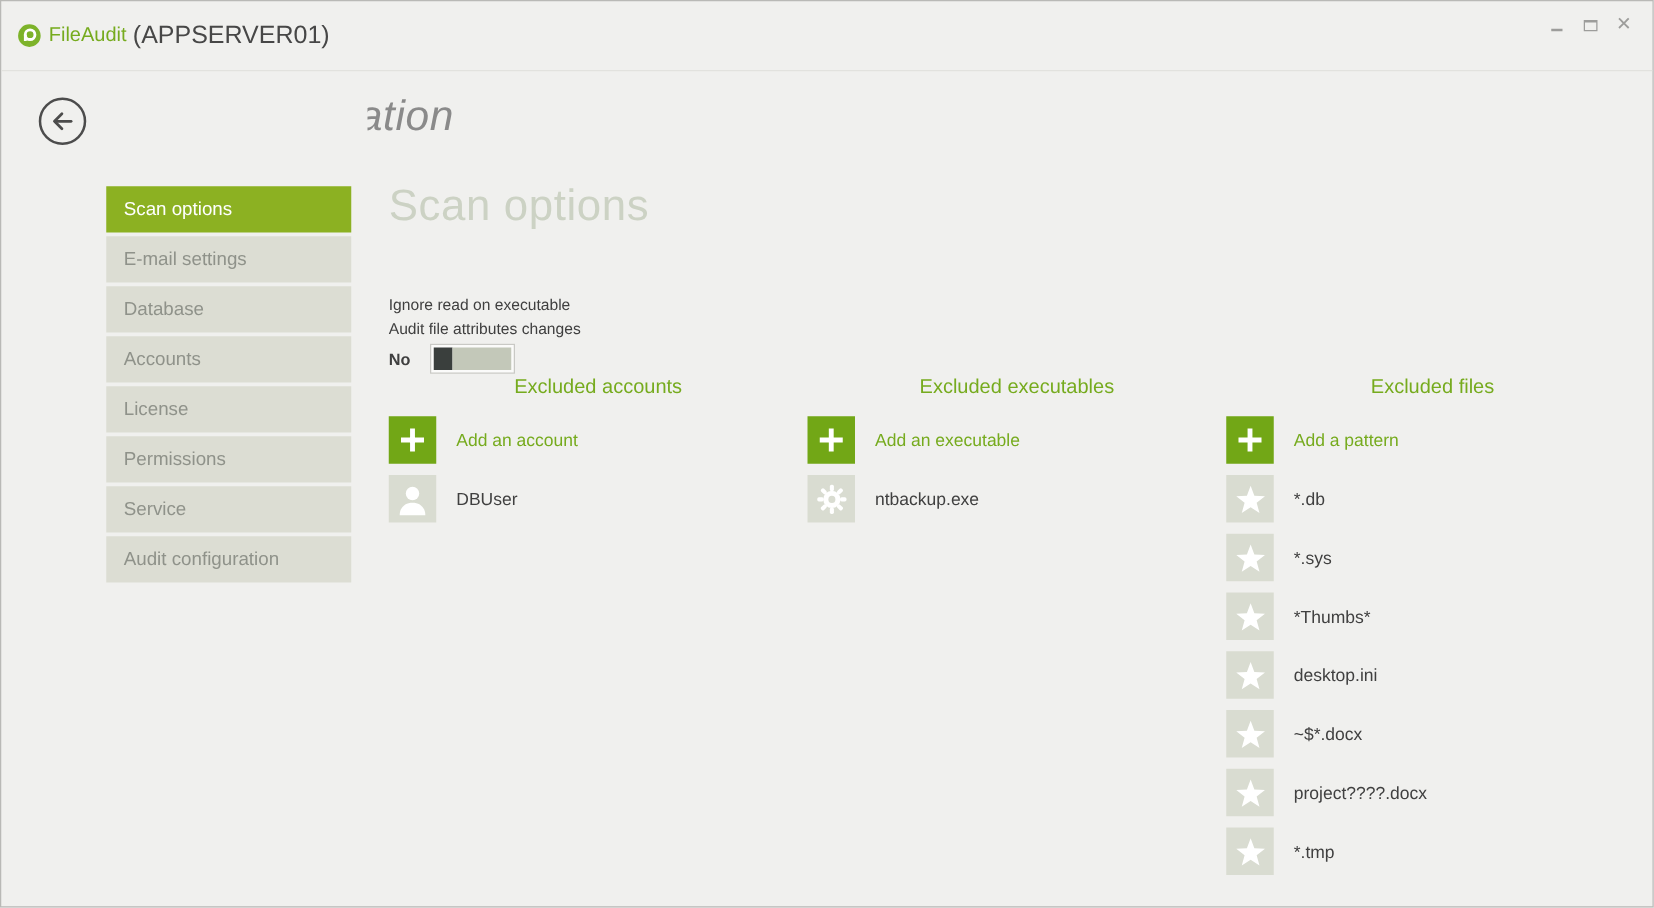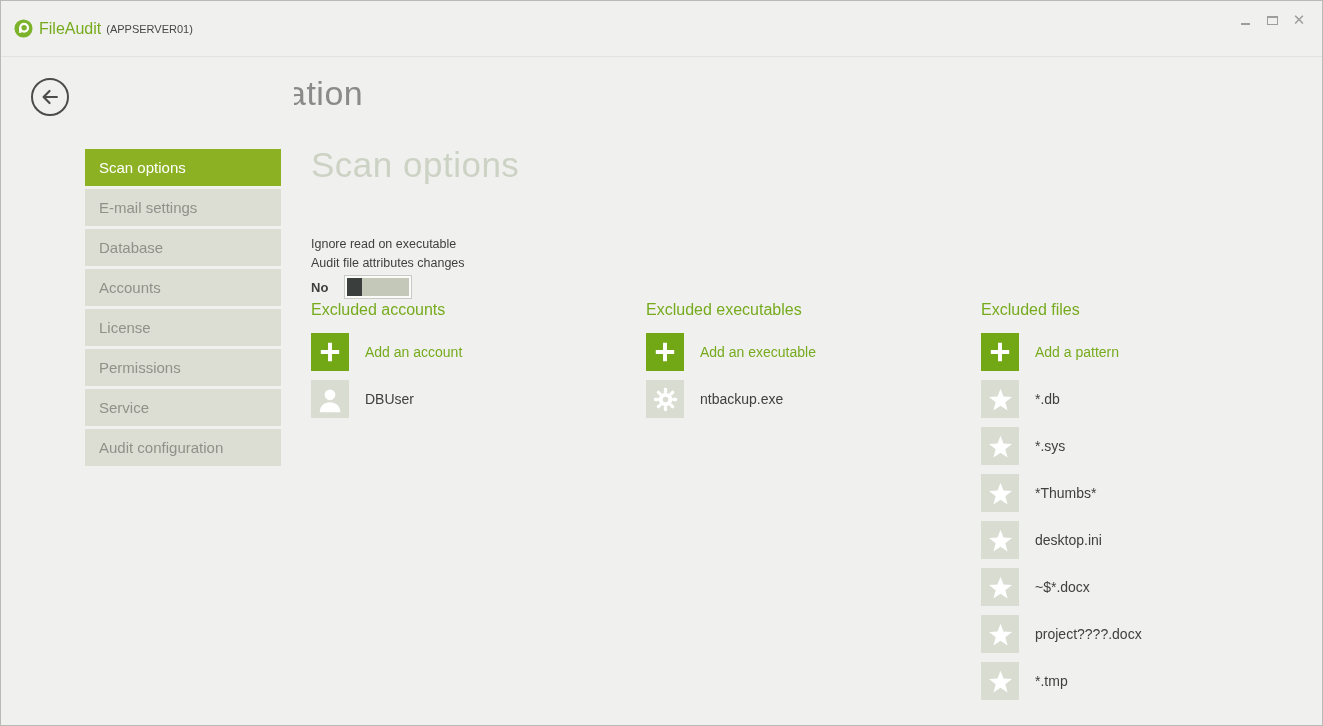--- a/index.html
+++ b/index.html
@@ -12,36 +12,36 @@
     overflow:hidden;
   }
   
   .titlebar{
     position:absolute;top:0;left:0;right:0;height:56px;
     display:flex;align-items:center;padding-left:13px;
     border-bottom:1px solid #e2e2de;
   }
   .logo{width:19px;height:19px;display:inline-block;margin-right:6px;}
   .app-name{color:var(--brand-green,#76ab1e);font-size:16px;margin-right:5px;}
-  .server-name{color:#474747;font-size:11px;}
+  .server-name{color:#474747;font-size:20px;}
   .win-controls{position:absolute;right:16px;top:12px;display:flex;align-items:center;gap:13px;}
   .win-btn{width:14px;height:14px;display:flex;align-items:center;justify-content:center;cursor:default;}
   .min-glyph{width:9px;height:2px;background:#9d9d9b;display:block;margin-top:7px;}
   .max-glyph{width:11px;height:9px;border:1px solid #9d9d9b;border-top:2px solid #9d9d9b;display:block;}
   .close-glyph{color:#9d9d9b;font-size:15px;line-height:14px;}
   
   .header{position:absolute;top:74px;left:0;right:0;height:50px;}
   .back-btn{
     position:absolute;left:30px;top:3px;width:38px;height:38px;border-radius:50%;
     border:2.5px solid #4c4c4c;background:transparent;padding:0;cursor:pointer;
     display:flex;align-items:center;justify-content:center;
   }
   .back-btn svg{display:block;}
   .page-title{position:absolute;left:84px;top:10px;font-size:20px;color:#565656;}
-  .ghost-wrap{position:absolute;left:293px;top:-1px;width:130px;height:46px;overflow:hidden;}
+  .ghost-wrap{position:absolute;left:293px;top:-1px;width:130px;height:46px;overflow:hidden;font-style:italic;}
   .ghost{font-size:34px;color:#8a8a8a;font-weight:300;margin-left:-7px;display:inline-block;letter-spacing:.5px;}
   
   .sidebar{position:absolute;left:84px;top:148px;width:196px;}
   .nav-item{
     height:37px;margin-bottom:3px;background:var(--sidebar-item-bg,#dcddd3);
     color:#8f928a;font-size:15px;display:flex;align-items:center;
     padding-left:14px;cursor:pointer;
   }
   .nav-item.selected{background:var(--selected-green,#8cb122);color:#fff;}
   
@@ -59,21 +59,21 @@
     width:68px;height:24px;border:1px solid #c9c9c5;background:#fbfbfa;
     padding:2px;display:flex;cursor:pointer;
   }
   .toggle .fill{flex:1;height:100%;}
   .toggle.on .fill{background:var(--toggle-on,#7ca81c);}
   .toggle.off .fill{background:var(--toggle-off,#c3c8b9);}
   .toggle .knob{width:15px;height:100%;background:var(--knob-dark,#3a3f3d);}
   .toggle.on{flex-direction:row;}
   .toggle.off{flex-direction:row-reverse;}
   
-  .columns{position:absolute;top:300px;left:310px;right:0;display:flex;}
+  .columns{position:absolute;top:300px;left:310px;right:0;display:flex;text-align:center;}
   .col{width:335px;flex:0 0 auto;}
   .col:nth-child(3){width:330px;}
   .col-title{font-size:16px;color:var(--brand-green,#76ab1e);margin-bottom:14px;}
   .row{display:flex;align-items:center;margin-bottom:9px;height:38px;cursor:pointer;}
   .tile{
     width:38px;height:38px;flex:0 0 auto;display:flex;align-items:center;
     justify-content:center;margin-right:16px;overflow:hidden;
   }
   .tile.green{background:var(--tile-green,#72a716);}
   .tile.gray{background:var(--tile-gray,#d9dcd1);}

